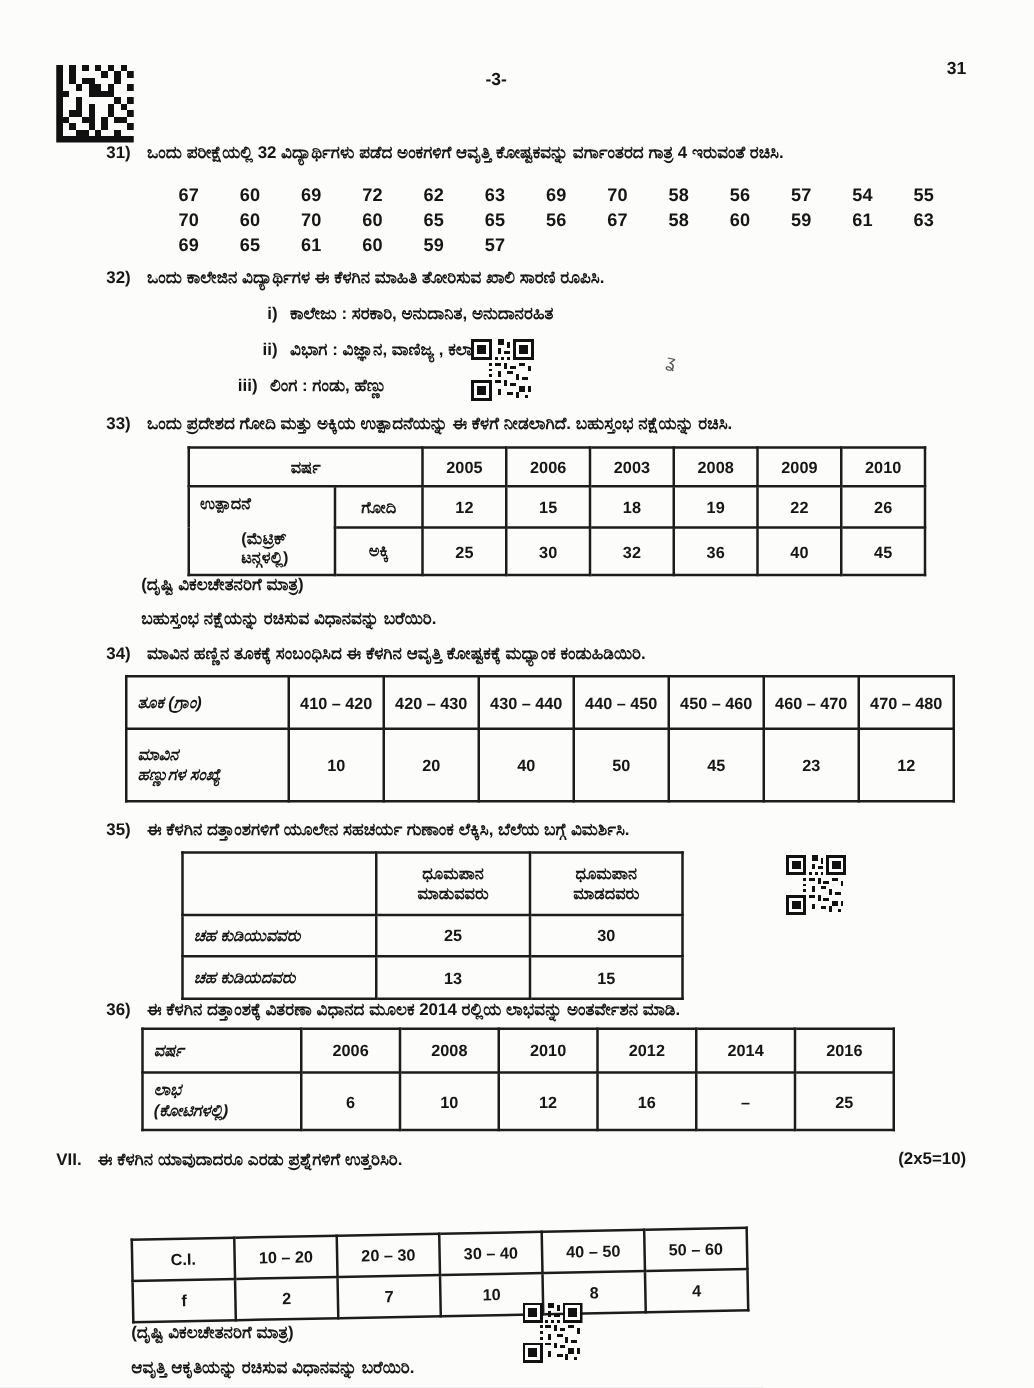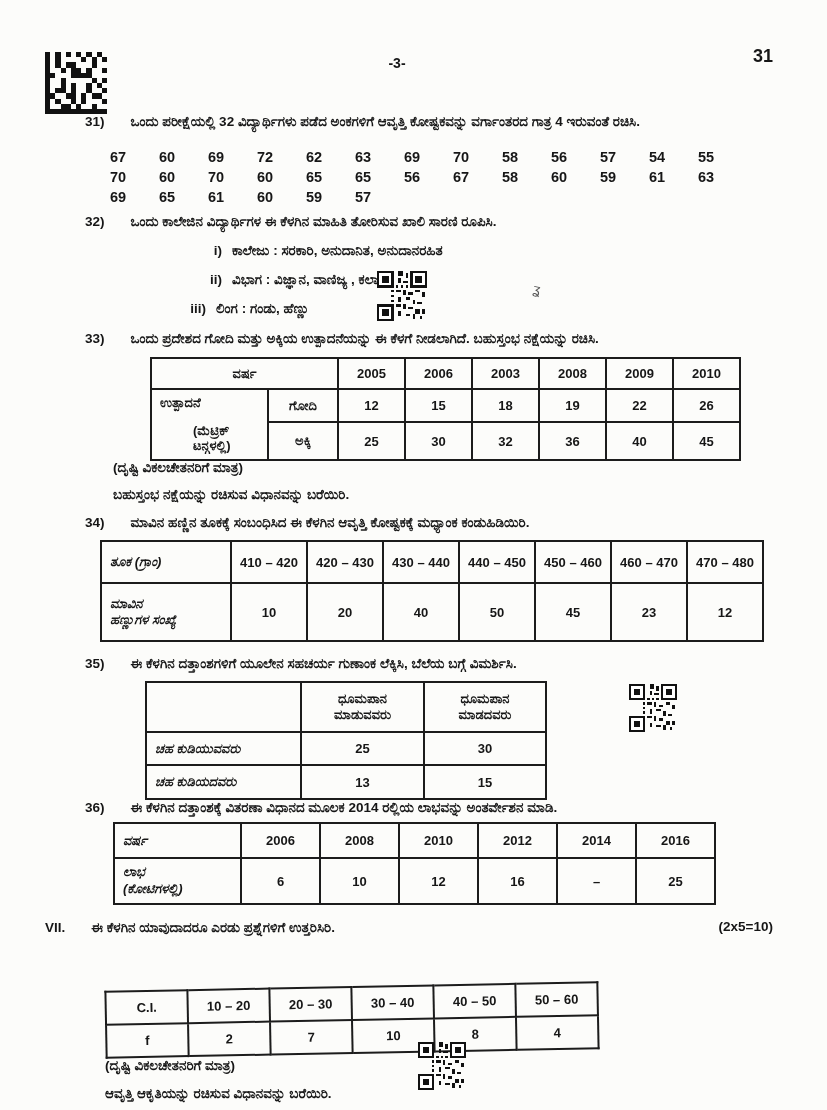--- a/index.html
+++ b/index.html
@@ -7,31 +7,31 @@
     position:relative;
     width:827px;height:1110px;
     margin:0 auto;
     background:#fcfcfa;
     color:#161616;
     font-family:"Liberation Sans","DejaVu Sans",sans-serif;
     overflow:hidden;
   }
   .abs{position:absolute;}
   .b{font-weight:700;}
-  .qhead{display:flex;gap:26px;font-size:13.5px;font-weight:600;line-height:1.35;}
+  .qhead{display:flex;gap:13px;font-size:13.5px;font-weight:600;line-height:1.35;}
   .qhead .qn{flex:0 0 auto;}
   .note{font-size:13.5px;font-weight:600;}
   
   .numgrid{
     display:grid;
     grid-template-columns:repeat(13,49px);
     row-gap:4px;
     font-size:14.5px;font-weight:700;
   }
-  .numgrid span{text-align:left;}
+  .numgrid span{text-align:right;}
   
   .litem{display:flex;gap:10px;font-size:13.5px;font-weight:600;}
   .litem .rn{flex:0 0 26px;text-align:right;font-weight:700;}
   
   table{border-collapse:collapse;table-layout:fixed;}
   td{border:2px solid #1c1c1c;text-align:center;vertical-align:middle;
      font-size:13px;font-weight:700;padding:0;overflow:hidden;}
   td.lbl{text-align:left;padding-left:8px;font-weight:600;font-style:italic;}
   .t33{width:590px;}  .t33 tr.r0 td{height:29px;} .t33 tr.r1 td{height:31px;} .t33 tr.r2 td{height:36px;}
   .t33 td.prod{vertical-align:middle;}
@@ -39,21 +39,21 @@
   .t33 td.prod div+div{margin-top:14px;padding-left:41px;}
   .t34{width:662px;} .t34 tr.r0 td{height:40px;} .t34 tr.r1 td{height:56px;}
   .t34 td.lbl div{line-height:1.25;}
   .t35{width:400px;} .t35 tr.r0 td{height:48px;} .t35 tr.r1 td{height:31px;} .t35 tr.r2 td{height:32px;}
   .t35 td div{line-height:1.25;}
   .t36{width:601px;} .t36 tr.r0 td{height:33px;} .t36 tr.r1 td{height:44px;}
   .t36 td.lbl div{line-height:1.3;}
   .t37{width:492px;transform:rotate(-1.1deg);} .t37 td{height:31px;border-width:2.5px;}
   
   .pgcenter{left:0;width:794px;text-align:center;top:55px;font-size:14px;font-weight:700;}
-  .pgright{right:54px;top:46px;font-size:18px;font-weight:700;}
+  .pgright{right:54px;top:46px;font-size:14px;font-weight:700;}
   .scanmark{left:533px;top:281px;font-size:14px;color:#555;transform:rotate(12deg);}
   svg.code{shape-rendering:crispEdges;}
 </style>
 </head>
 <body>
 
 <svg width="0" height="0" style="position:absolute">
   <defs>
     <g id="qr-sym">
       <path d="M0 0h7v7H0z M14 0h7v7h-7z M0 14h7v7H0z" fill="#111"></path>

